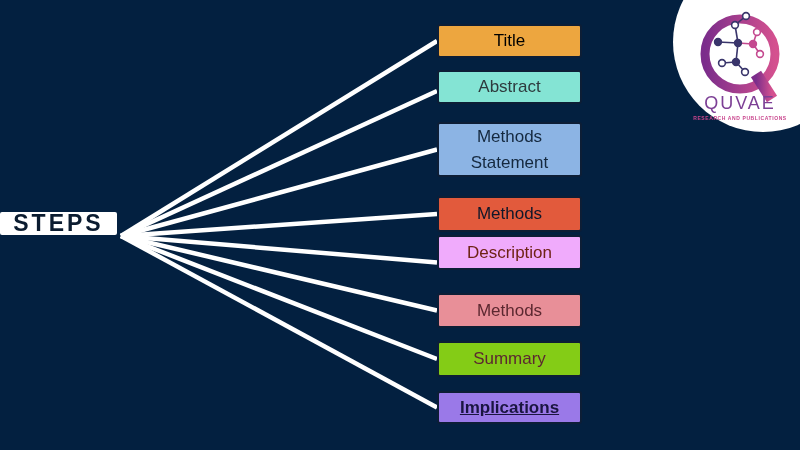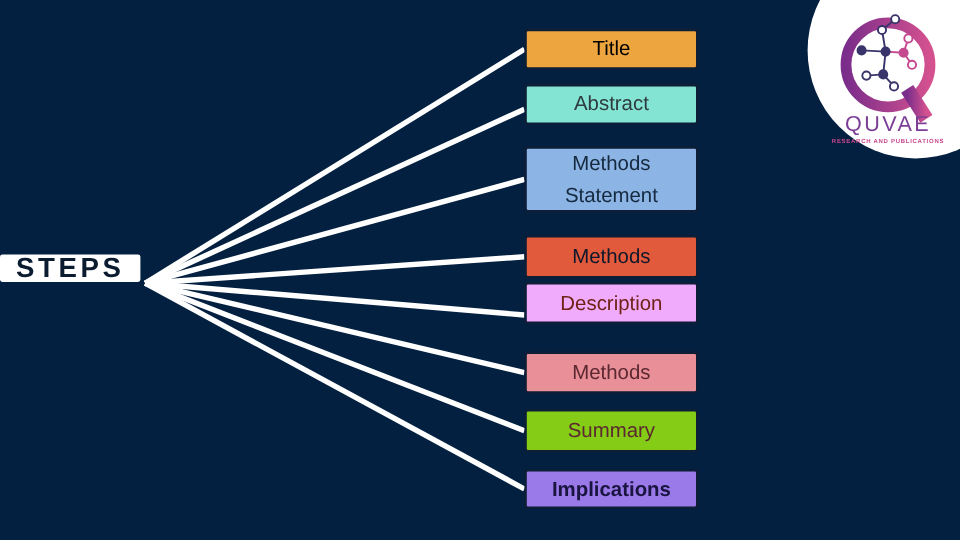--- a/index.html
+++ b/index.html
@@ -55,21 +55,21 @@
   </div>
 
   <div id="boxes">
     <div class="step-box" style="top: 24px; height: 34px; background: rgb(237, 166, 63); color: #000000;">Title</div>
     <div class="step-box" style="top: 70px; height: 34px; background: rgb(132, 228, 212); color: rgb(46, 59, 62);">Abstract</div>
     <div class="step-box" style="top: 122px; height: 55px; background: rgb(140, 180, 228); color: rgb(21, 41, 63);">Methods Statement</div>
     <div class="step-box" style="top: 196px; height: 36px; background: rgb(226, 90, 60); color: #0f172a;">Methods</div>
     <div class="step-box" style="top: 235px; height: 35px; background: #f0abfc; color: rgb(110, 35, 21);">Description</div>
     <div class="step-box" style="top: 293px; height: 35px; background: rgb(232, 143, 152); color: rgb(92, 40, 48);">Methods</div>
     <div class="step-box" style="top: 341px; height: 36px; background: #84cc16; color: rgb(92, 40, 48);">Summary</div>
-    <div class="step-box bold" style="top: 391px; height: 33px; background: rgb(154, 121, 232); color: rgb(26, 21, 64);">Implications</div>
+    <div class="step-box bold" style="top: 391px; height: 33px; background: rgb(154, 121, 232); color: rgb(26, 21, 64); text-decoration: underline;">Implications</div>
   </div>
 
   <div class="logo-wrap">
     <svg class="logo-svg" width="170" height="210" viewBox="0 0 170 210">
       <defs>
         <linearGradient id="qGrad" x1="0" y1="0" x2="1" y2="0">
           <stop offset="0" id="qGradStop1" stop-color="#7b2d8b"></stop>
           <stop offset="1" id="qGradStop2" stop-color="#d4518f"></stop>
         </linearGradient>
       </defs>

